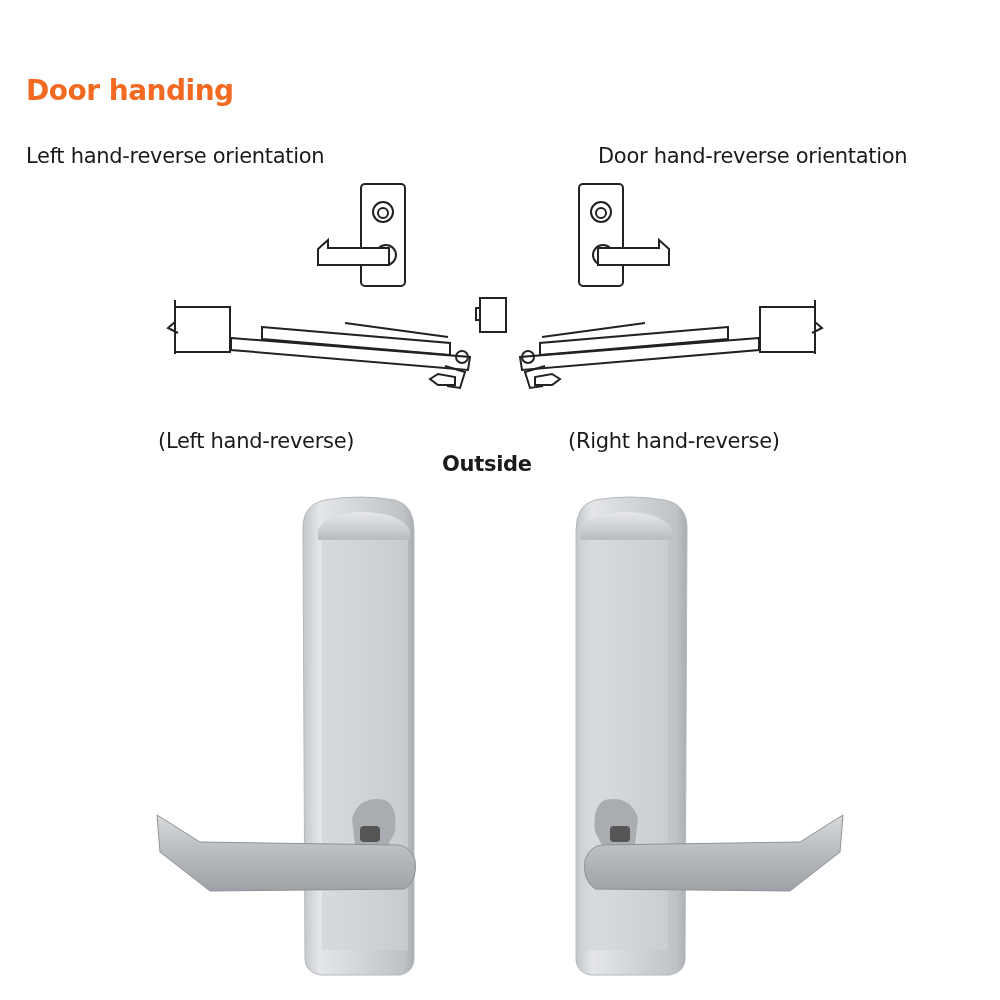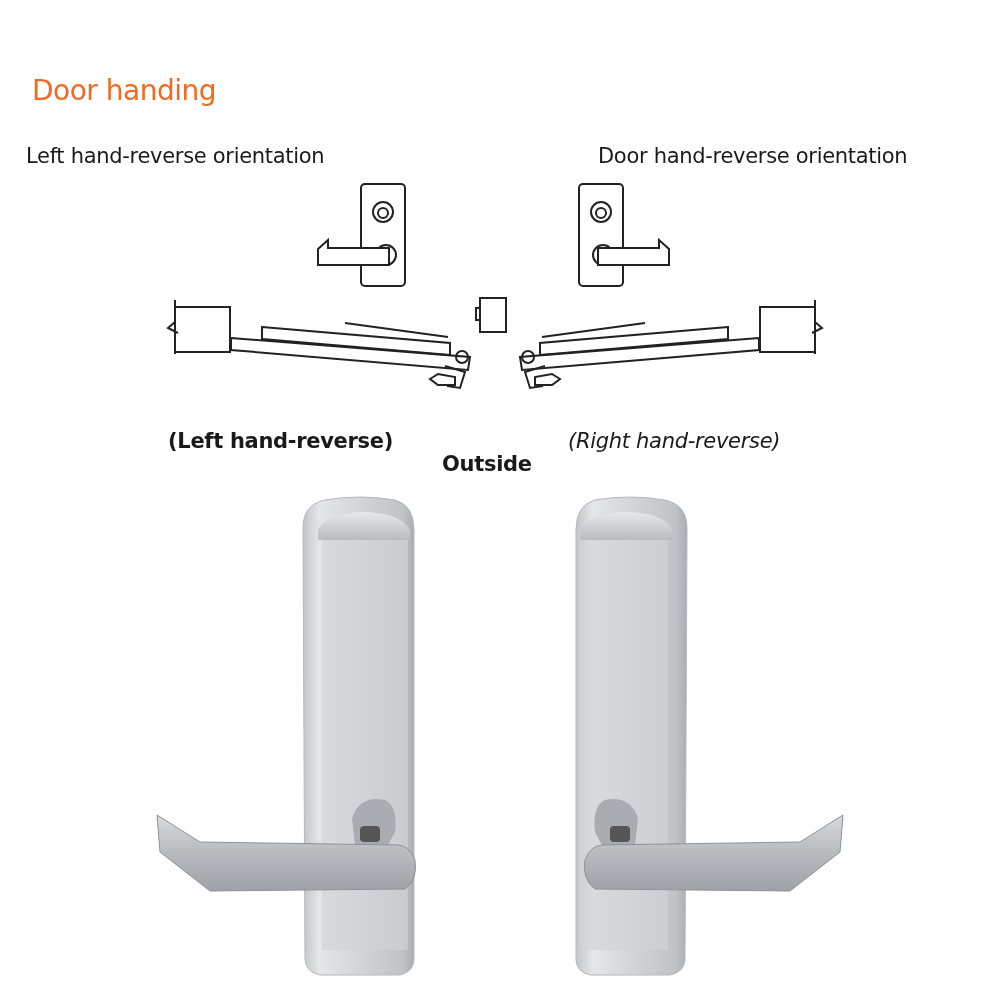--- a/index.html
+++ b/index.html
@@ -1,18 +1,18 @@
 <!DOCTYPE html>
 <html><head>
   <meta charset="utf-8">
   <style>
     html, body { margin: 0; padding: 0; background: #ffffff; }
     body { width: 1000px; height: 1000px; position: relative; overflow: hidden; font-family: "DejaVu Sans", sans-serif; }
     .abs { position: absolute; }
-    .title { left: 32px; top: 74px; font-size: 28px; font-weight: normal; letter-spacing: -0.5px; }
+    .title { left: 26px; top: 74px; font-size: 28px; font-weight: bold; letter-spacing: -0.5px; }
     .label { font-size: 21px; color: #1a1a1a; white-space: nowrap; letter-spacing: -0.3px; }
     svg { position: absolute; left: 0; top: 0; }
   </style>
 </head>
 <body>
 
 <div class="abs title" style="color:#f26a21;">Door handing</div>
 
 <div class="abs label" style="left:26px; top:144px;">Left hand-reverse orientation</div>
 <div class="abs label" style="left:598px; top:144px;">Door hand-reverse orientation</div>
@@ -92,15 +92,15 @@
   <g>
     <path d="M 697 530 Q 698 505 675 500 Q 640 494 605 500 Q 586 505 586 530 L 586 960 Q 587 972 600 975 L 680 975 Q 694 972 695 960 Z" fill="url(#plateG)" stroke="#b5b8bb" stroke-width="1" transform="translate(-10,0)"></path>
     <path d="M 672 530 Q 665 514 630 512 Q 590 512 580 530 L 580 540 L 672 540 Z" fill="url(#capG)"></path>
     <path d="M 580 540 L 668 540 L 668 950 L 580 950 Z" fill="#d0d3d6" opacity="0.6"></path>
     <path d="M 638 818 Q 630 795 605 800 Q 592 806 595 832 L 610 860 L 635 845 Z" fill="#a9adb1"></path>
     <rect x="610" y="826" width="20" height="16" rx="4" fill="#555"></rect>
     <path d="M 843 815 L 840 852 L 790 891 L 595 889 Q 582 880 585 860 Q 590 846 602 845 L 800 842 Z" fill="url(#leverG)" stroke="#8e9296" stroke-width="1"></path>
   </g>
 </svg>
 
-<div class="abs label" style="left:168px; top:429px;font-weight:bold;">(Left hand-reverse)</div>
-<div class="abs label" style="left:568px; top:429px;font-style:italic;">(Right hand-reverse)</div>
+<div class="abs label" style="left:158px; top:429px;">(Left hand-reverse)</div>
+<div class="abs label" style="left:568px; top:429px;">(Right hand-reverse)</div>
 <div class="abs label" style="left:442px; top:452px;font-weight:bold;">Outside</div>
 
 </body></html>

